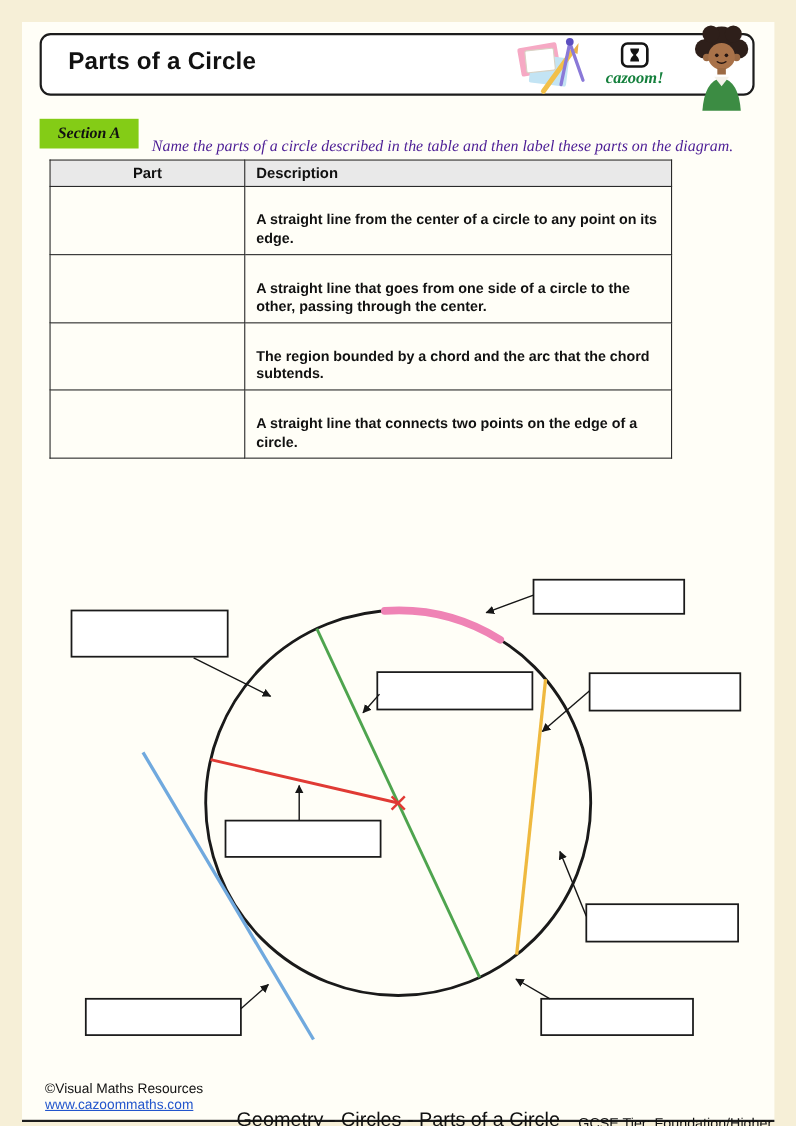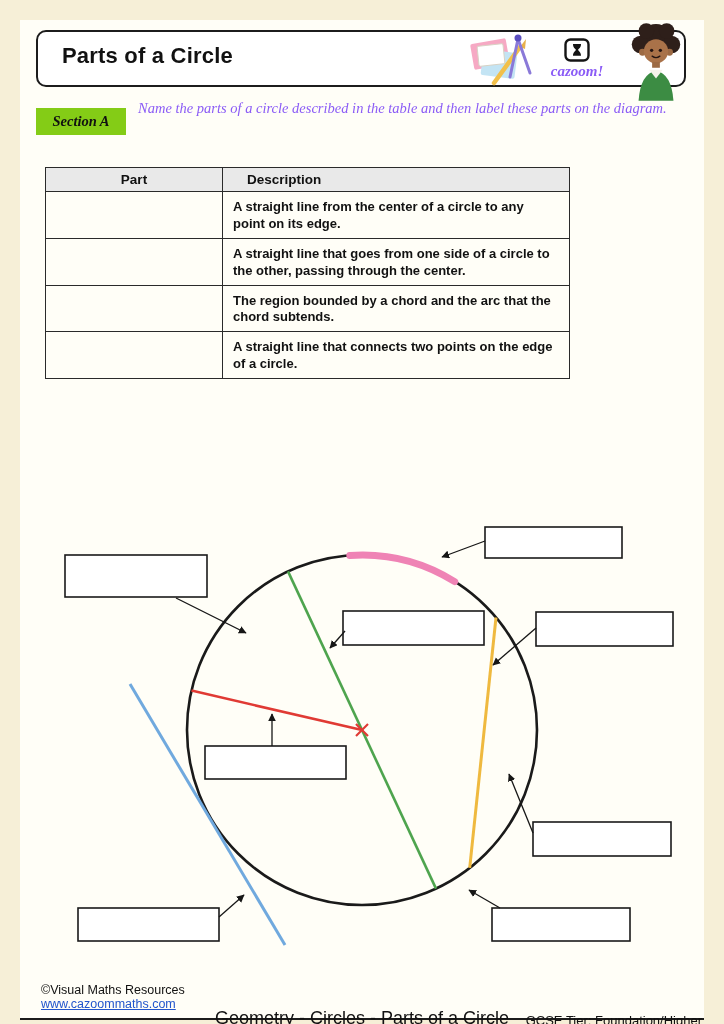--- a/index.html
+++ b/index.html
@@ -6,36 +6,36 @@
   body{background:#f6efd7;font-family:"Liberation Sans",sans-serif;}
   .page{position:relative;width:724px;height:1024px;background:#f6efd7;overflow:hidden;}
   .sheet{position:absolute;left:20px;top:20px;width:684px;height:998px;background:#fffef7;border-bottom:2.5px solid #1c1c1c;}
 
   
   .title-box{position:absolute;left:36px;top:30px;width:650px;height:57px;border:2.5px solid #1c1c1c;border-radius:10px;background:#ffffff;box-sizing:border-box;}
   .page-title{position:absolute;left:62px;top:43px;font-size:22px;font-weight:bold;color:#111;letter-spacing:.2px;}
   .stationery{position:absolute;left:468px;top:31px;width:74px;height:58px;}
   .logo{position:absolute;left:545px;top:38px;width:64px;text-align:center;}
   .logo-icon{width:26px;height:24px;display:block;margin:0 auto;}
-  .logo-text{font-family:"Liberation Serif",serif;font-style:italic;font-weight:bold;font-size:15px;color:#8b5cf6;margin-top:1px;}
+  .logo-text{font-family:"Liberation Serif",serif;font-style:italic;font-weight:bold;font-size:15px;color:#15803d;margin-top:1px;}
   .girl{position:absolute;left:624px;top:18px;width:64px;height:84px;}
 
   
   .section-badge{position:absolute;left:36px;top:108px;width:90px;height:27px;background:#84cc16;display:flex;align-items:center;justify-content:center;
     font-family:"Liberation Serif",serif;font-style:italic;font-weight:bold;font-size:14.5px;color:#111;}
-  .instruction{position:absolute;left:138px;top:100px;font-family:"Liberation Serif",serif;font-style:italic;font-size:14.5px;color:#8b5cf6;white-space:nowrap;}
+  .instruction{position:absolute;left:138px;top:125px;font-family:"Liberation Serif",serif;font-style:italic;font-size:14.5px;color:#4c1d95;white-space:nowrap;}
 
   
-  .parts-table{position:absolute;left:45px;top:167px;width:525px;border-collapse:collapse;table-layout:fixed;}
+  .parts-table{position:absolute;left:45px;top:145px;width:566px;border-collapse:collapse;table-layout:fixed;}
   .parts-table th,.parts-table td{border:1.3px solid #2a2a2a;box-sizing:border-box;}
   .parts-table th{background:#e9e9e9;height:24px;font-size:13.5px;font-weight:bold;color:#111;}
   th.part-h{width:177px;text-align:center;}
-  th.desc-h{text-align:left;padding-left:24px;}
+  th.desc-h{text-align:left;padding-left:10px;}
   .parts-table td{height:41px;}
-  td.desc{font-size:13px;font-weight:bold;color:#111;padding:7px 12px 5px 10px;line-height:1.3;vertical-align:middle;}
+  td.desc{font-size:13px;font-weight:bold;color:#111;padding:22px 12px 5px 10px;line-height:1.3;vertical-align:middle;}
   td.part{background:#fffef7;}
 
   
   .diagram{position:absolute;left:0;top:520px;width:724px;height:444px;}
   .label-rect{fill:#ffffff;stroke:#1a1a1a;stroke-width:1.6;}
   .arrow{stroke:#161616;stroke-width:1.3;fill:none;}
 
   
   .footer-left{position:absolute;left:22px;top:983px;font-size:12.5px;color:#111;margin-left:19px;}
   .footer-link{color:#2255cc;text-decoration:underline;cursor:pointer;}

